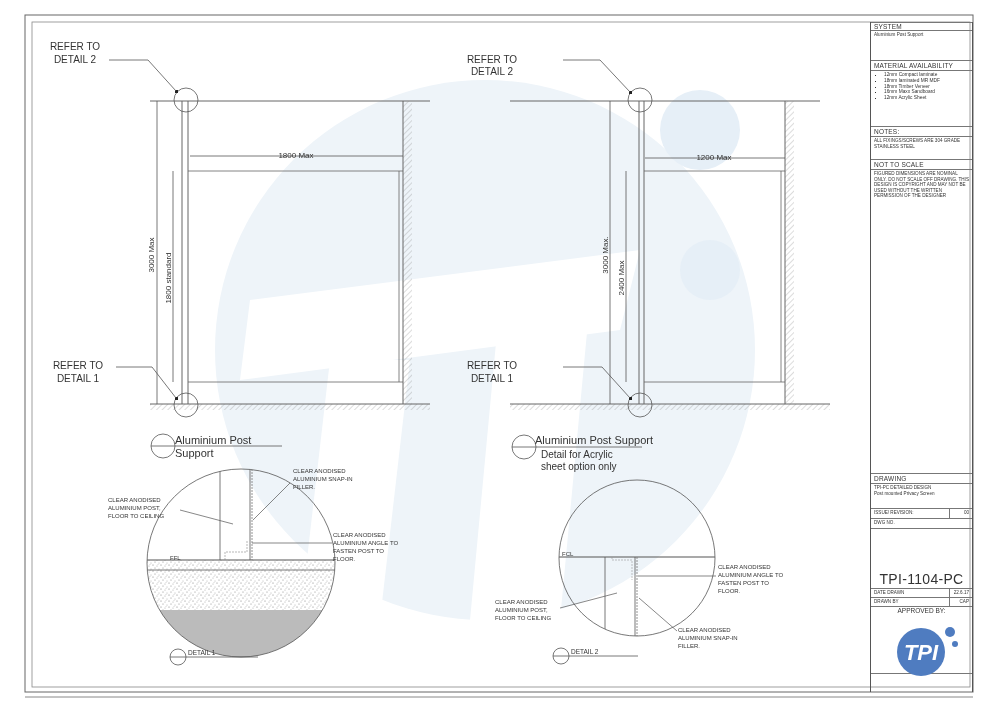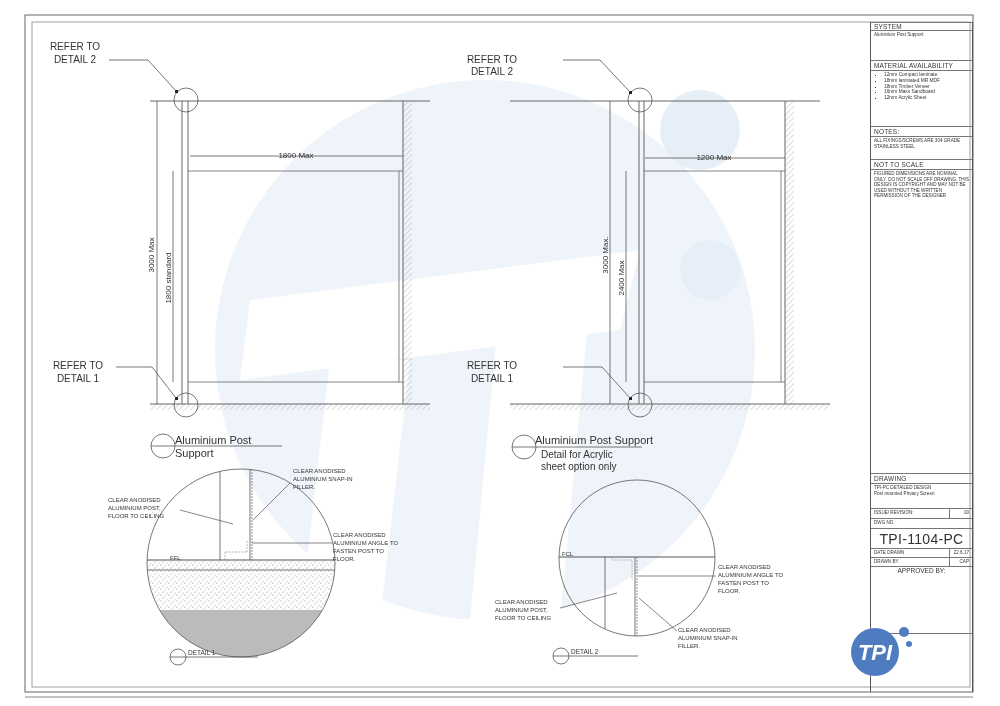--- a/index.html
+++ b/index.html
@@ -11,21 +11,21 @@
   .tb .hdr { font-size:6.5px; letter-spacing:0.2px; }
   .tb .txt { font-size:4.6px; line-height:5.6px; }
   .tb ul { margin:0; padding:0 0 0 10px; }
   .tb li { font-size:4.8px; line-height:5.8px; list-style:square; }
   .tb .dwgno { font-size:14px; text-align:center; padding:2px 0; letter-spacing:0.3px; }
   .tb .split { display:flex; padding:0; }
   .tb .split > div { padding:1px 3px; box-sizing:border-box; }
   .tb .split > div:first-child { flex:1; border-right:1px solid #777; }
   .tb .split > div:last-child { width:22px; text-align:right; }
   .tb .approved { font-size:6.5px; text-align:center; }
-  .logo { position:absolute; left:847px; top:622px; }
+  .logo { position:absolute; left:893px; top:622px; }
 </style>
 </head>
 <body>
 
 <div class="sheet">
 <svg width="1000" height="706" viewBox="0 0 1000 706" xmlns="http://www.w3.org/2000/svg">
   <defs>
     <pattern id="hatch" width="4" height="4" patternUnits="userSpaceOnUse" patternTransform="rotate(45)">
       <line x1="0" y1="0" x2="0" y2="4" stroke="#888" stroke-width="0.6"></line>
     </pattern>
@@ -230,21 +230,21 @@
   <div class="row hdr" style="height:10px;">DRAWING</div>
   <div class="row txt" style="height:25px;">
     <div>TPI-PC DETAILED DESIGN</div>
     <div>Post mounted Privacy Screen</div>
   </div>
   <div class="row split txt" style="height:10px;">
     <div>ISSUE/ REVISION:</div>
     <div>00</div>
   </div>
   <div class="row txt" style="height:10px;">DWG NO.</div>
-  <div class="row dwgno" style="height:20px;">TPI-1104-PC</div>
+  <div class="row dwgno" style="height:20px;margin-top:40px;">TPI-1104-PC</div>
   <div class="row split txt" style="height:9px;">
     <div>DATE DRAWN</div>
     <div>22.6.17</div>
   </div>
   <div class="row split txt" style="height:9px;">
     <div>DRAWN BY</div>
     <div>CAP</div>
   </div>
   <div class="approved" style="height:10px;">APPROVED BY:</div>
   <div class="row" style="height:57px;border-top:0;"></div>

